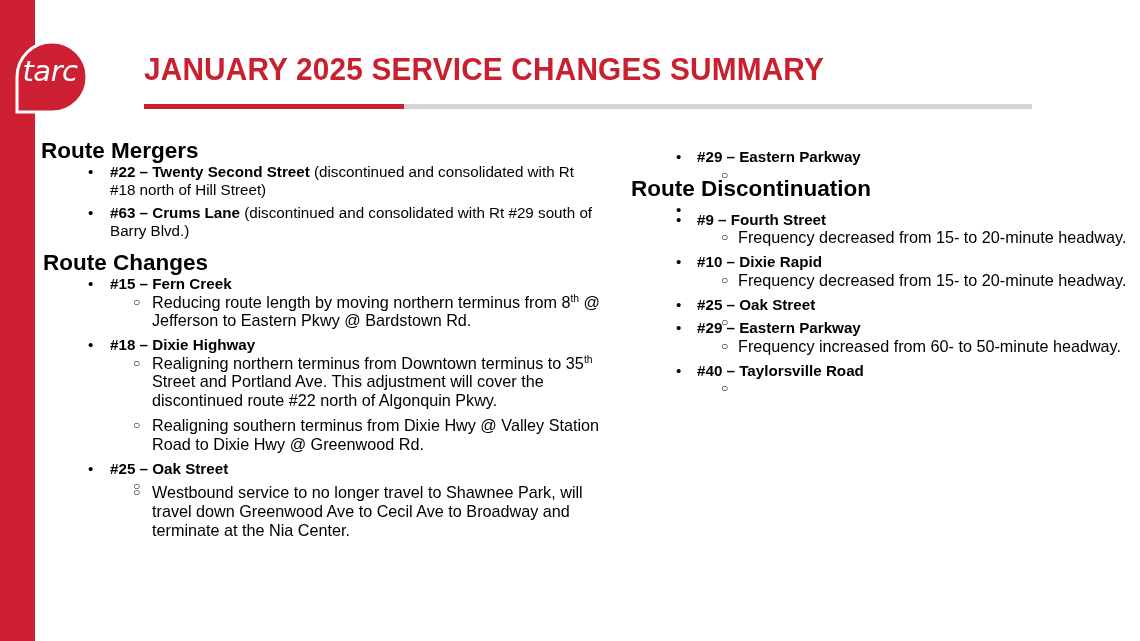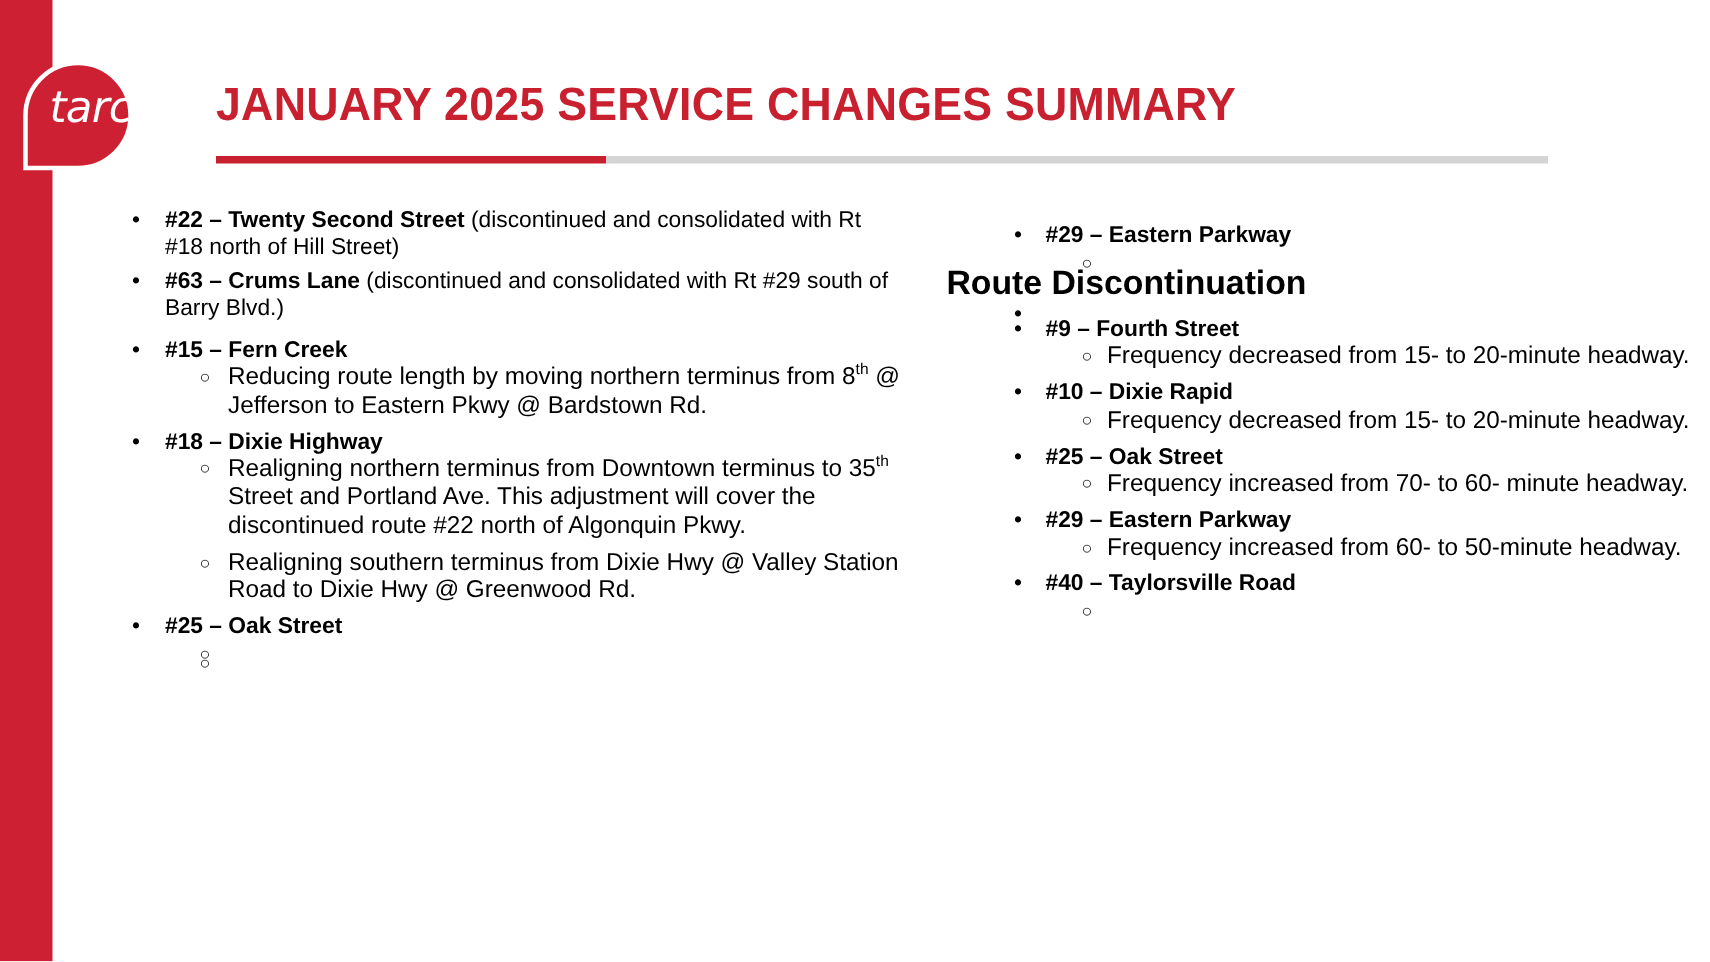--- a/index.html
+++ b/index.html
@@ -40,21 +40,21 @@
     position: absolute;
     left: 0; top: 0;
     width: 76px;
     height: 78px;
   }
   .logo-text {
     position: absolute;
     left: 0;
     top: 20px;
     width: 76px;
-    text-align: right;
+    text-align: center;
     font-family: "DejaVu Sans", sans-serif;
     font-style: italic;
     font-weight: 400;
     font-size: 29px;
     letter-spacing: -0.5px;
     color: #ffffff;
     line-height: 1;
     pointer-events: none;
   }
 
@@ -176,53 +176,55 @@
   </div>
 
   <div class="title">JANUARY 2025 SERVICE CHANGES SUMMARY</div>
 
   <div class="rule">
     <div class="rule-red"></div>
     <div class="rule-grey"></div>
   </div>
 
   <div class="col col-left" style="top:138px;">
+      <div class="heading">Route Mergers</div>
       <div class="b1"><span class="dot">•</span><strong>#22 – Twenty Second Street</strong><span> (discontinued and consolidated with Rt #18 north of Hill Street)</span></div>
       <div class="sp-sm"></div>
       <div class="b1"><span class="dot">•</span><strong>#63 – Crums Lane</strong><span> (discontinued and consolidated with Rt #29 south of Barry Blvd.)</span></div>
       <div class="sp-md"></div>
+      <div class="heading rc-head">Route Changes</div>
       <div class="b1"><span class="dot">•</span><strong>#15 – Fern Creek</strong></div>
       <div class="b2"><span class="circ">○</span><span>Reducing route length by moving northern terminus from 8<sup>th</sup> @ Jefferson to Eastern Pkwy @ Bardstown Rd.</span></div>
       <div class="sp-sm"></div>
       <div class="b1"><span class="dot">•</span><strong>#18 – Dixie Highway</strong></div>
       <div class="b2"><span class="circ">○</span><span>Realigning northern terminus from Downtown terminus to 35<sup>th</sup> Street and Portland Ave. This adjustment will cover the discontinued route #22 north of Algonquin Pkwy.</span></div>
       <div class="sp-sm"></div>
       <div class="b2"><span class="circ">○</span><span>Realigning southern terminus from Dixie Hwy @ Valley Station Road to Dixie Hwy @ Greenwood Rd.</span></div>
       <div class="sp-sm"></div>
       <div class="b1"><span class="dot">•</span><strong>#25 – Oak Street</strong></div>
       <div class="b2"><span class="circ">○</span></div>
       <div class="sp-sm"></div>
-      <div class="b2"><span class="circ">○</span></div>
+      <div class="b2"><span class="circ">○</span><span>Westbound service to no longer travel to Shawnee Park, will travel down Greenwood Ave to Cecil Ave to Broadway and terminate at the Nia Center.</span></div>
     </div>
 
   <div class="col col-right" style="top:148px;">
       <div class="b1"><span class="dot">•</span><strong>#29 – Eastern Parkway</strong></div>
       <div class="b2"><span class="circ">○</span></div>
       <div class="sp-md"></div>
       <div class="heading">Route Discontinuation</div>
       <div class="b1"><span class="dot">•</span></div>
       <div class="sp-md"></div>
       <div class="b1"><span class="dot">•</span><strong>#9 – Fourth Street</strong></div>
       <div class="b2"><span class="circ">○</span><span>Frequency decreased from 15- to 20-minute headway.</span></div>
       <div class="sp-sm"></div>
       <div class="b1"><span class="dot">•</span><strong>#10 – Dixie Rapid</strong></div>
       <div class="b2"><span class="circ">○</span><span>Frequency decreased from 15- to 20-minute headway.</span></div>
       <div class="sp-sm"></div>
       <div class="b1"><span class="dot">•</span><strong>#25 – Oak Street</strong></div>
-      <div class="b2"><span class="circ">○</span><span>Frequency increased from 70- to 60- minute headway.</span></div>
+      <div class="b2"><span class="circ">○</span></div>
       <div class="sp-sm"></div>
       <div class="b1"><span class="dot">•</span><strong>#29 – Eastern Parkway</strong></div>
       <div class="b2"><span class="circ">○</span><span>Frequency increased from 60- to 50-minute headway.</span></div>
       <div class="sp-sm"></div>
       <div class="b1"><span class="dot">•</span><strong>#40 – Taylorsville Road</strong></div>
       <div class="b2"><span class="circ">○</span></div>
     </div>
 
 </div>
 

